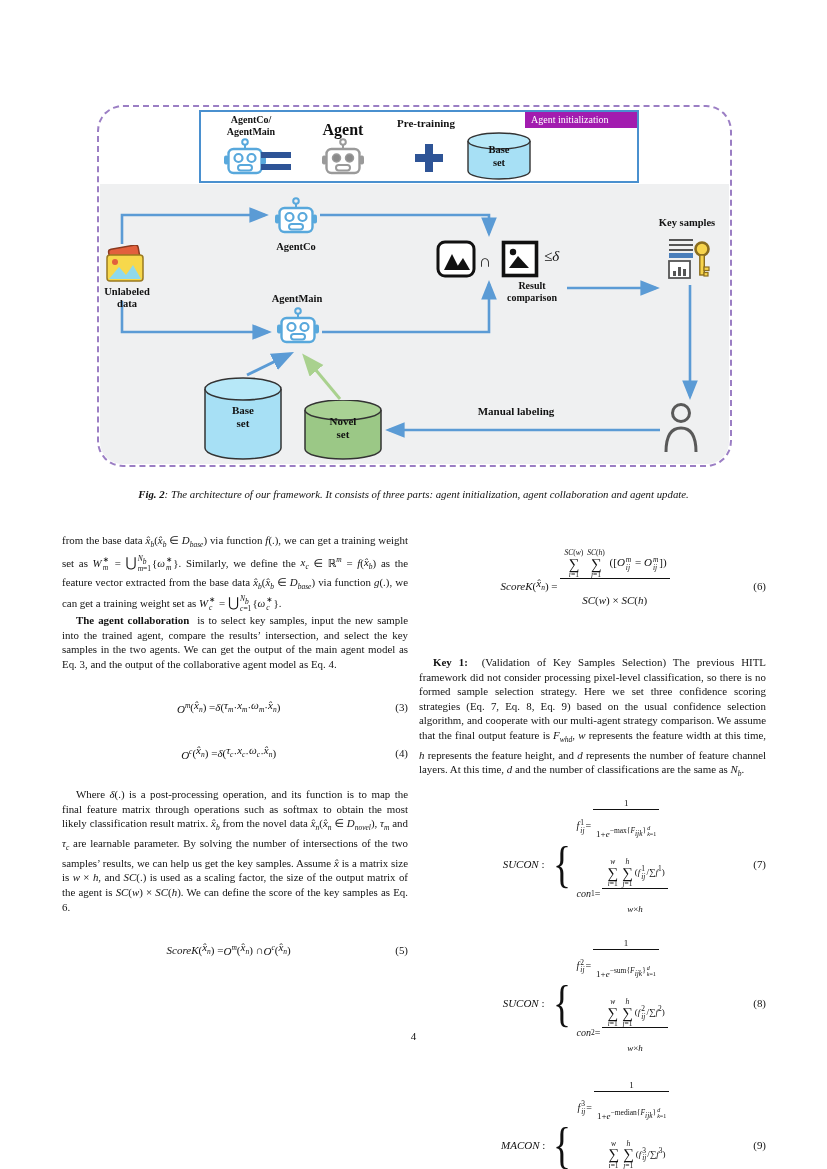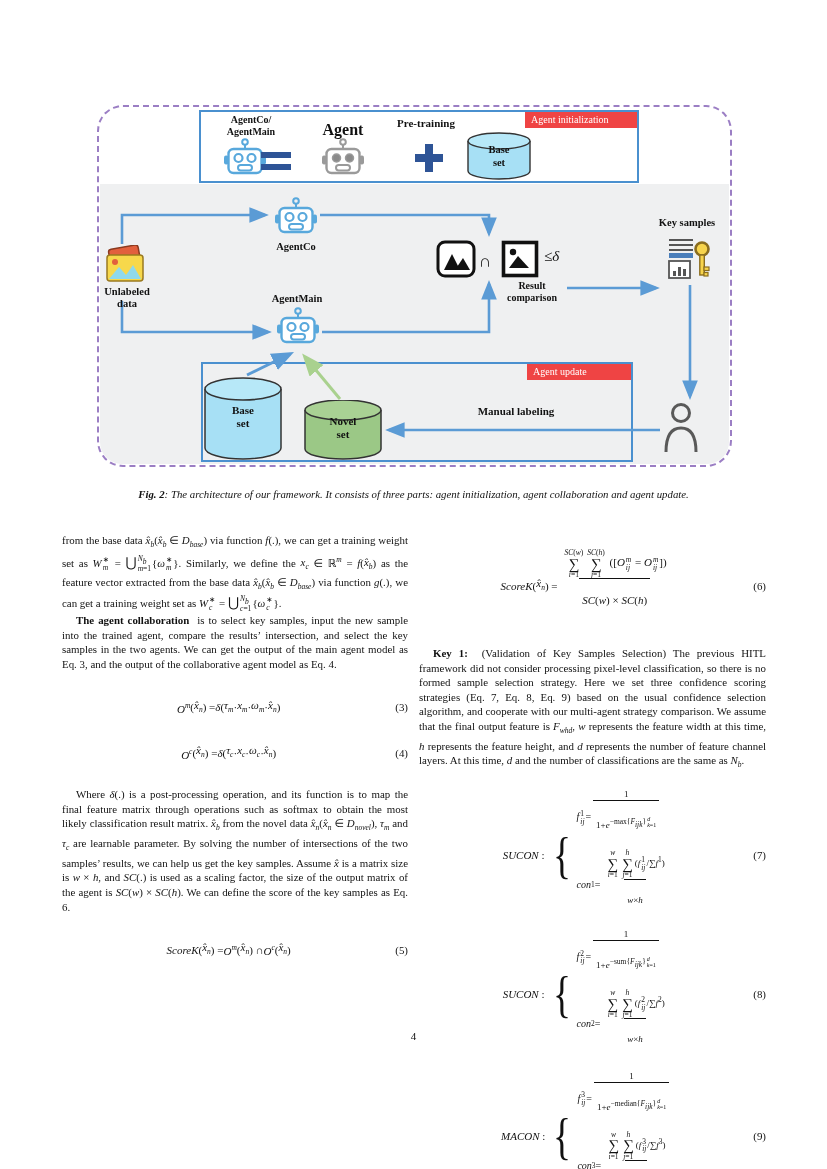--- a/index.html
+++ b/index.html
@@ -4,21 +4,21 @@
 <style>
   html,body{margin:0;padding:0;background:#888;}
   .page{position:relative;width:827px;height:1169px;background:#ffffff;margin:0 auto;
         font-family:"Liberation Serif",serif;color:#111;overflow:hidden;}
 
   
   .figure{position:absolute;left:97px;top:105px;width:635px;height:362px;font-family:"Liberation Serif",serif;}
   .fig-gray{position:absolute;left:3px;top:79px;width:629px;height:280px;background:#eff0f1;border-radius:0 0 22px 22px;}
   .fig-dashed{position:absolute;left:0;top:0;right:0;bottom:0;border:2px dashed #9b7ec4;border-radius:26px;pointer-events:none;z-index:9;}
   .panel{position:absolute;border:2px solid #4a90cf;box-sizing:border-box;}
-  .panel-label{position:absolute;top:0;right:0;height:16px;background:#ef4444;color:#fff;
+  .panel-label{position:absolute;top:0;right:0;height:16px;background:#a21caf;color:#fff;
                font-size:10px;line-height:16px;padding:0 6px;white-space:nowrap;z-index:3;}
   .fig-bold{position:absolute;font-weight:bold;text-align:center;line-height:1.18;z-index:4;}
   .cyl{position:absolute;z-index:3;}
   .cyl .cyl-txt{position:absolute;left:0;right:0;font-weight:bold;text-align:center;line-height:1.2;}
   .fig-icon{position:absolute;z-index:4;}
   .arrows{position:absolute;left:0;top:0;z-index:2;}
   .eqsign{position:absolute;z-index:4;}
   .eqsign .bar{background:#2e5496;height:6px;width:30px;margin:6px 0;}
   .plus{position:absolute;z-index:4;width:28px;height:28px;}
   .plus:before{content:"";position:absolute;left:0;top:10px;width:28px;height:8px;background:#2e5496;}
@@ -39,26 +39,26 @@
 
   
   .eq{display:flex;align-items:center;}
   .eq-body{flex:1;display:flex;justify-content:center;align-items:center;font-size:11px;}
   .eq-num{font-size:10.9px;}
   .eq3{margin:26px 0 0 0;}
   .eq4{margin:26px 0 0 0;}
   .p3{margin-top:24px;}
   .eq5{margin:26px 0 0 0;}
   .eq6{margin:16px 0 0 0;}
-  .key1{margin-top:23px;}
+  .key1{margin-top:32px;}
   .eq7{margin:16px 0 0 0;}
   .eq8{margin:8px 0 0 0;}
   .eq9{margin:10px 0 0 0;}
 
-  .frac{display:inline-flex;flex-direction:column;align-items:center;vertical-align:middle;line-height:1.25;margin:0 2px;text-align:center;}
+  .frac{display:inline-flex;flex-direction:column;vertical-align:middle;line-height:1.25;margin:0 2px;text-align:center;}
   .frac>.n{padding:0 3px;}
   .frac>.d{border-top:1px solid #111;padding:15px 3px;}
   .bop{display:inline-flex;flex-direction:column;align-items:center;vertical-align:middle;line-height:1;margin:0 2px;}
   .bop .l{font-size:7.5px;}
   .bop .o{font-size:15px;line-height:0.95;}
   .ss{display:inline-flex;flex-direction:column;align-items:flex-start;vertical-align:middle;line-height:1.05;font-size:7.5px;margin:0 1px;}
   .ss2{display:inline-flex;flex-direction:column;align-items:flex-start;vertical-align:middle;line-height:1;font-size:6px;margin-left:1px;}
   .cup{font-size:13.5px;}
   .clabel{margin-right:5px;}
   .brace{font-size:50px;font-weight:300;line-height:0.85;margin-right:3px;transform:scaleX(0.75);}
@@ -209,23 +209,20 @@
       <rect x="2" y="25" width="21" height="17" fill="#fff" stroke="#555" stroke-width="1.8"></rect>
       <rect x="6" y="35" width="3" height="5" fill="#555"></rect>
       <rect x="11" y="31" width="3" height="9" fill="#555"></rect>
       <rect x="16" y="33" width="3" height="7" fill="#555"></rect>
       <circle cx="35" cy="13" r="6.5" fill="#f7d44c" stroke="#8a6d1f" stroke-width="2.6"></circle>
       <rect x="32.8" y="19" width="4.5" height="20" fill="#f7d44c" stroke="#8a6d1f" stroke-width="1.4"></rect>
       <rect x="37" y="31" width="5" height="3.5" fill="#f7d44c" stroke="#8a6d1f" stroke-width="1.2"></rect>
       <rect x="37" y="36.5" width="4" height="3.5" fill="#f7d44c" stroke="#8a6d1f" stroke-width="1.2"></rect>
     </svg>
 
-    <div class="panel" style="left:104px;top:257px;width:432px;height:100px;z-index:1;">
-      <div class="panel-label" style="width:92px;">Agent update</div>
-    </div>
 
     <div class="cyl" style="left:107px;top:272px;width:78px;height:84px;">
       <svg width="78" height="84" viewBox="0 0 78 84">
         <path d="M1 12 v59 a38 11 0 0 0 76 0 v-59" fill="#a7e0f5" stroke="#333" stroke-width="1.5"></path>
         <ellipse cx="39" cy="12" rx="38" ry="11" fill="#b7e8f8" stroke="#333" stroke-width="1.5"></ellipse>
       </svg>
       <div class="cyl-txt" style="top:27px;font-size:11px;">
         <span>Base</span><br>
         <span>set</span>
       </div>

